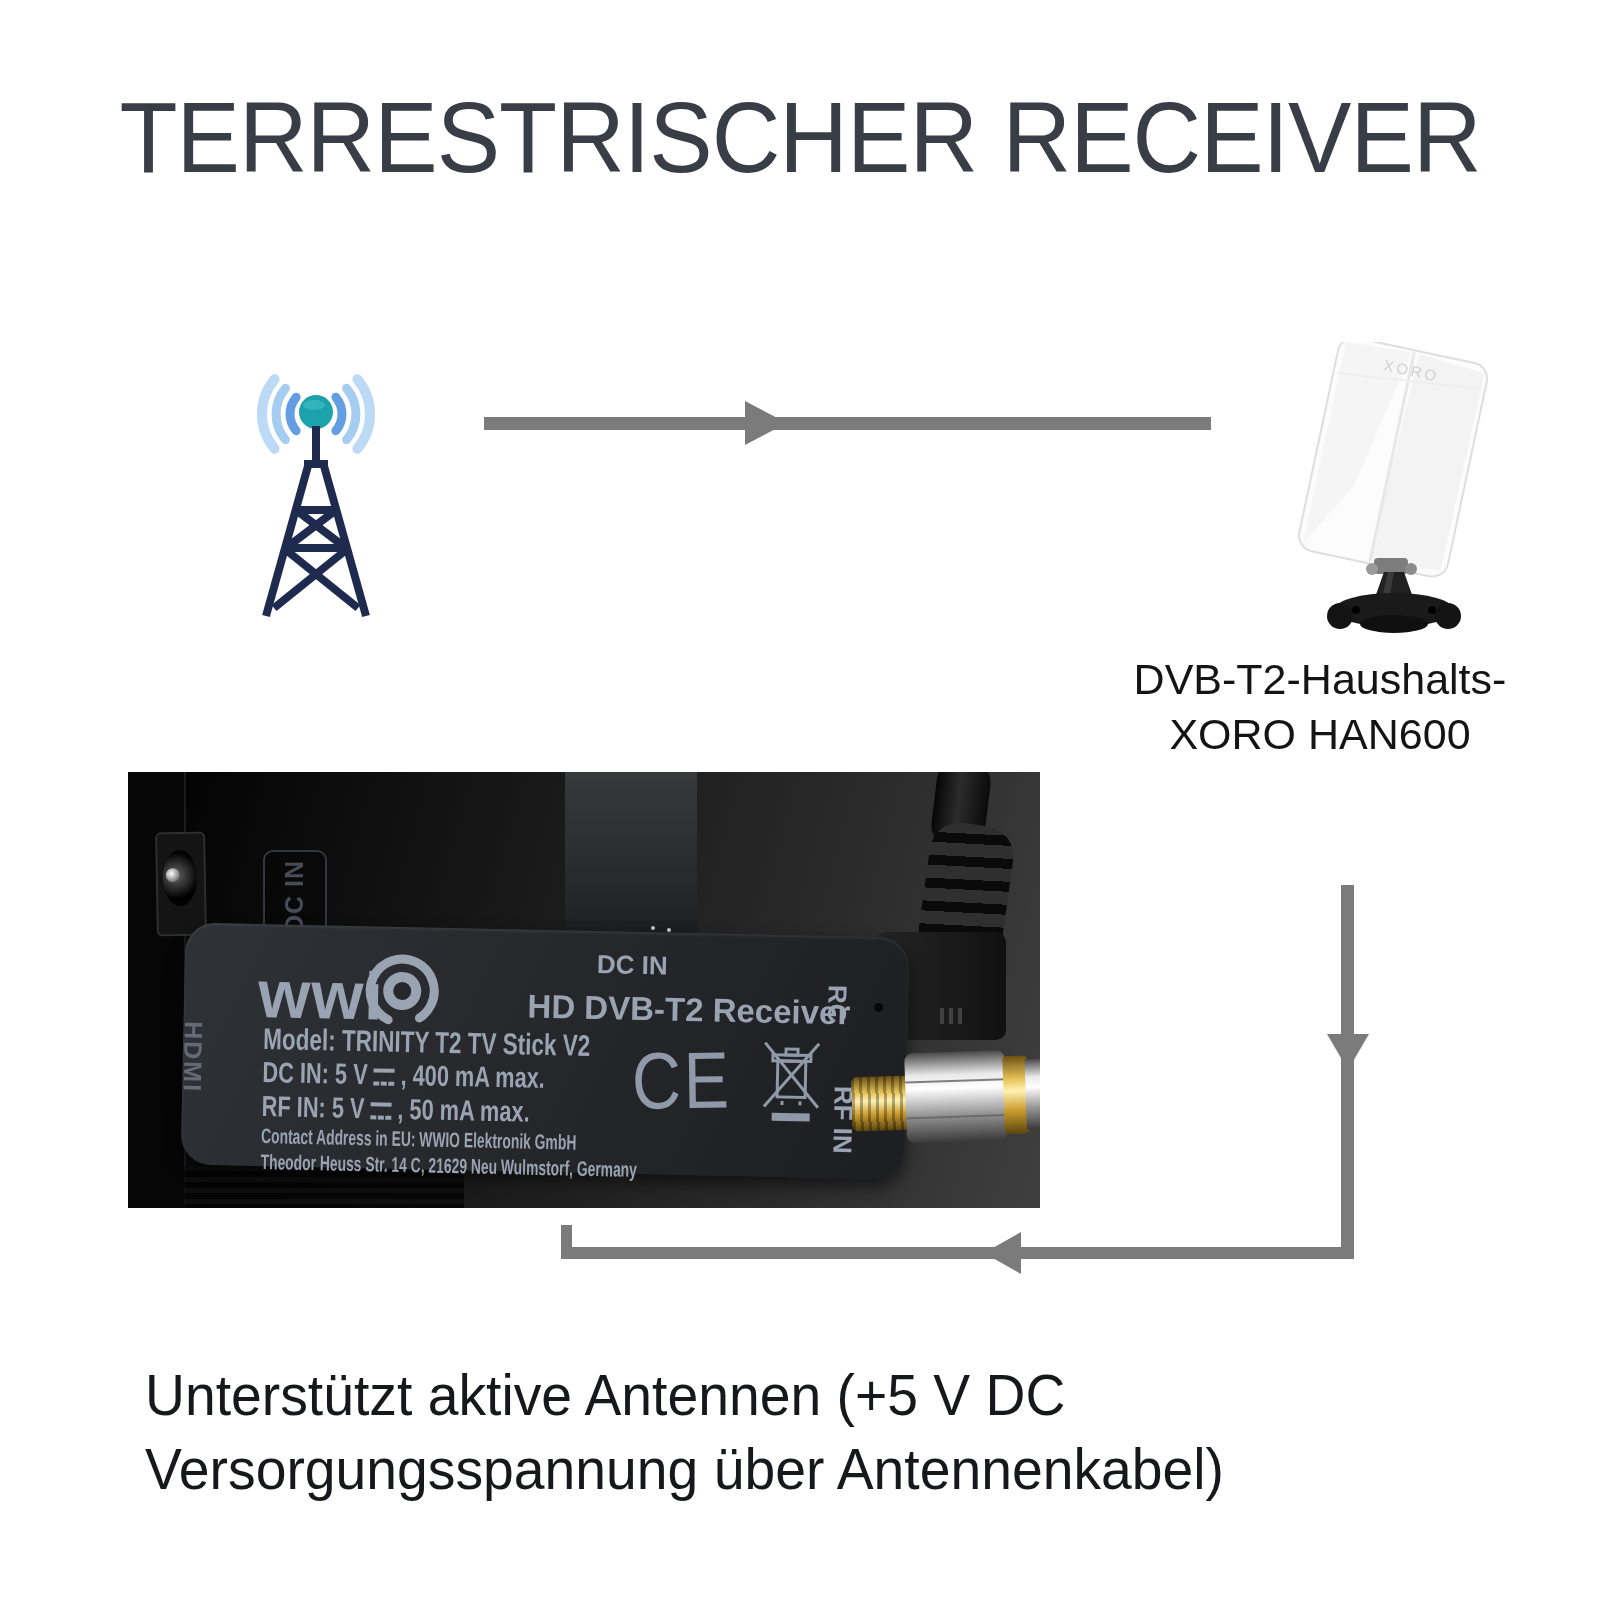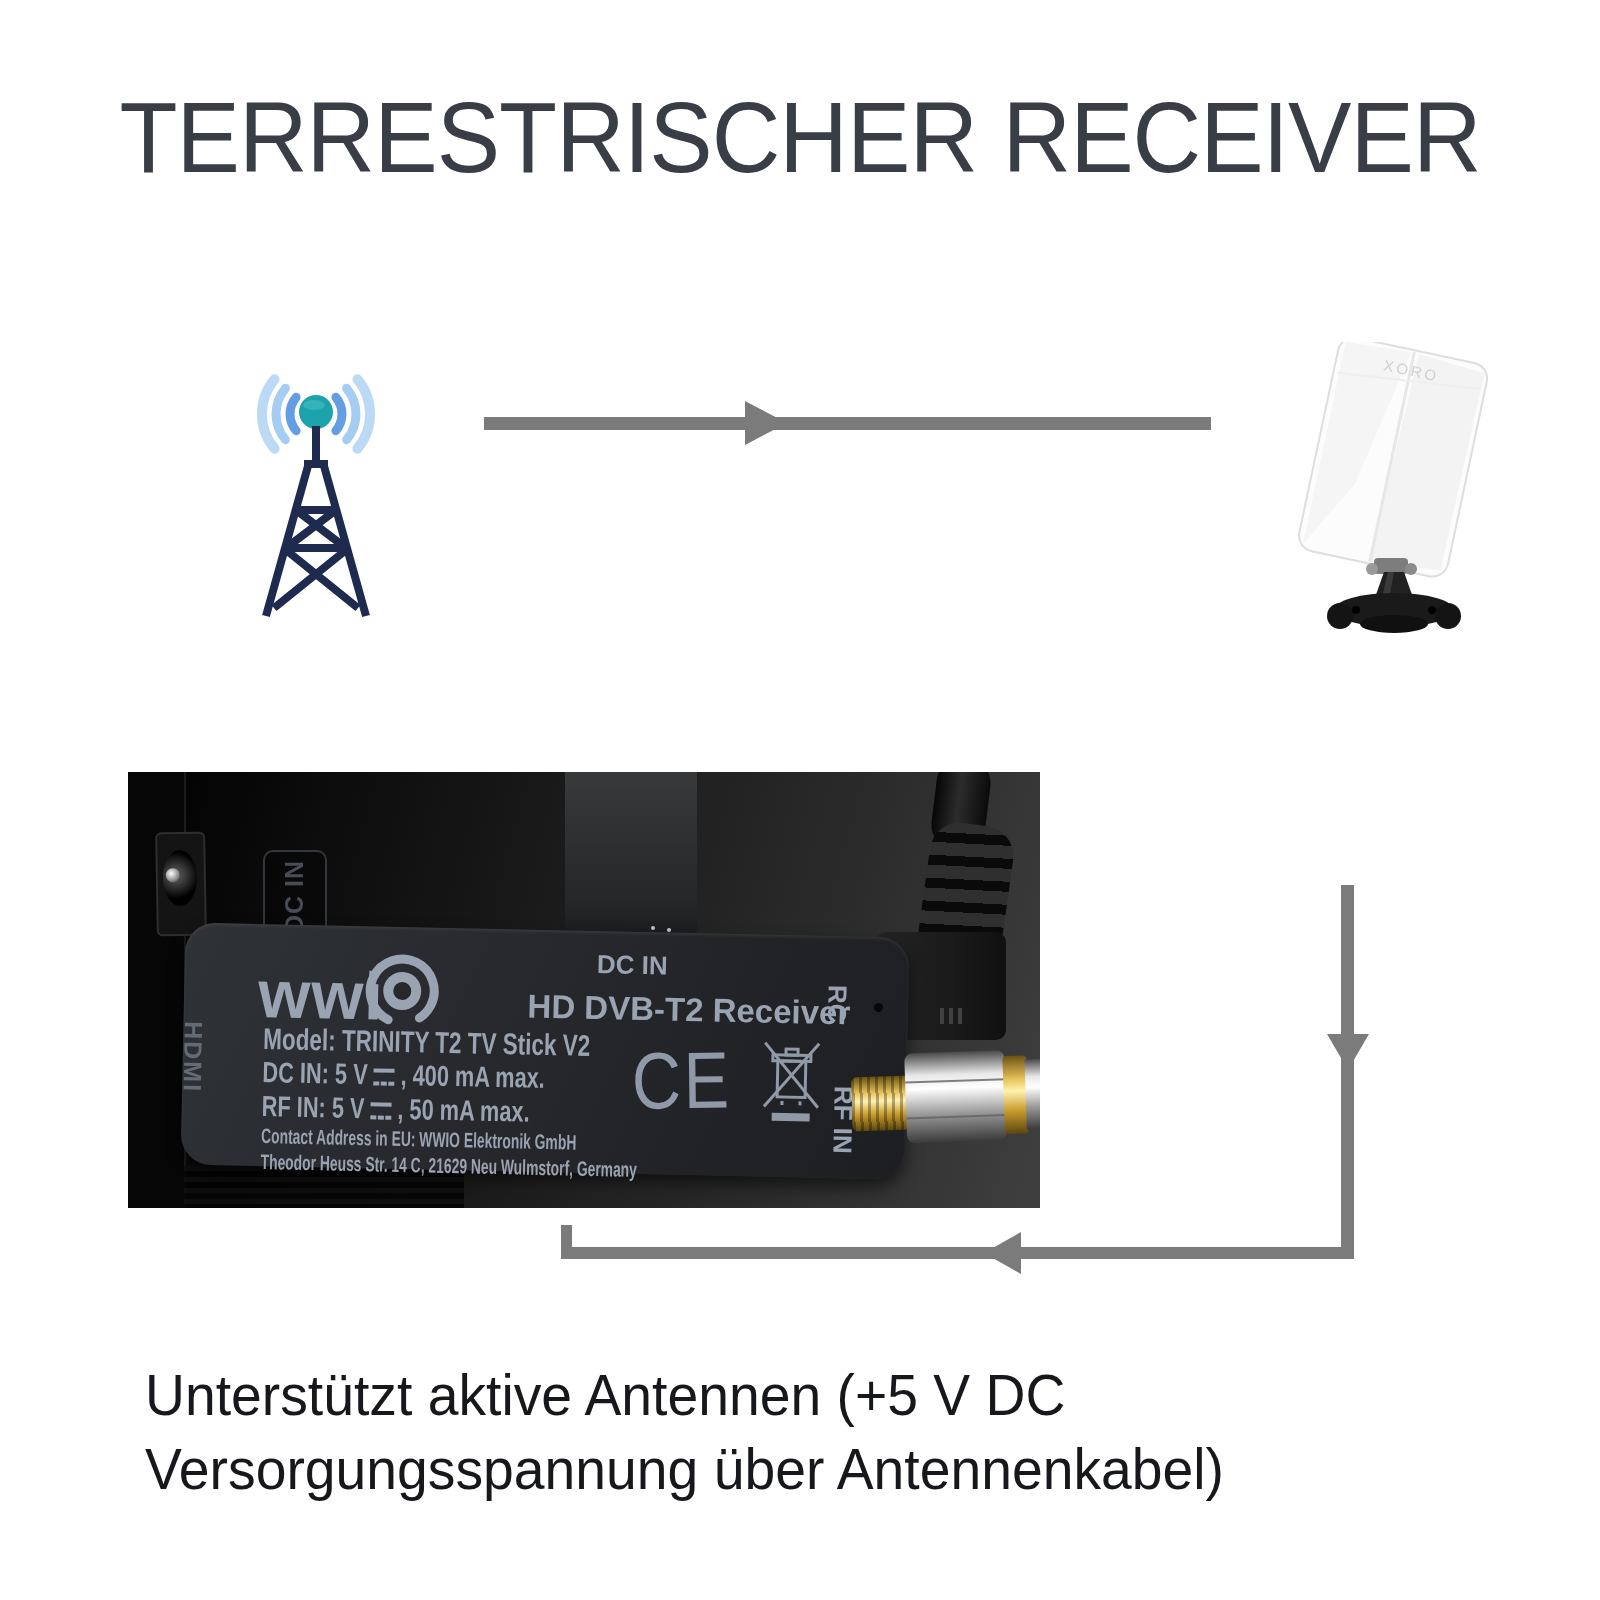--- a/index.html
+++ b/index.html
@@ -120,20 +120,22 @@
       <ellipse cx="156" cy="268" rx="60" ry="17" fill="#1a1a1a"></ellipse>
       <circle cx="102" cy="274" r="13" fill="#141414"></circle>
       <circle cx="210" cy="274" r="13" fill="#141414"></circle>
       <ellipse cx="156" cy="282" rx="34" ry="9" fill="#101010"></ellipse>
       <circle cx="118" cy="268" r="4" fill="#000"></circle>
       <circle cx="194" cy="268" r="4" fill="#000"></circle>
     </g>
   </svg>
 
   <div class="abs caption">
+    <div>DVB-T2-Haushalts-</div>
+    <div>XORO HAN600</div>
   </div>
 
   <div class="abs photo">
     <div class="abs lstrip"></div>
     <div class="abs vents"></div>
 
     <div class="abs jackplate">
       <div class="abs jackhole"></div>
       <div class="abs jackpin"></div>
     </div>

